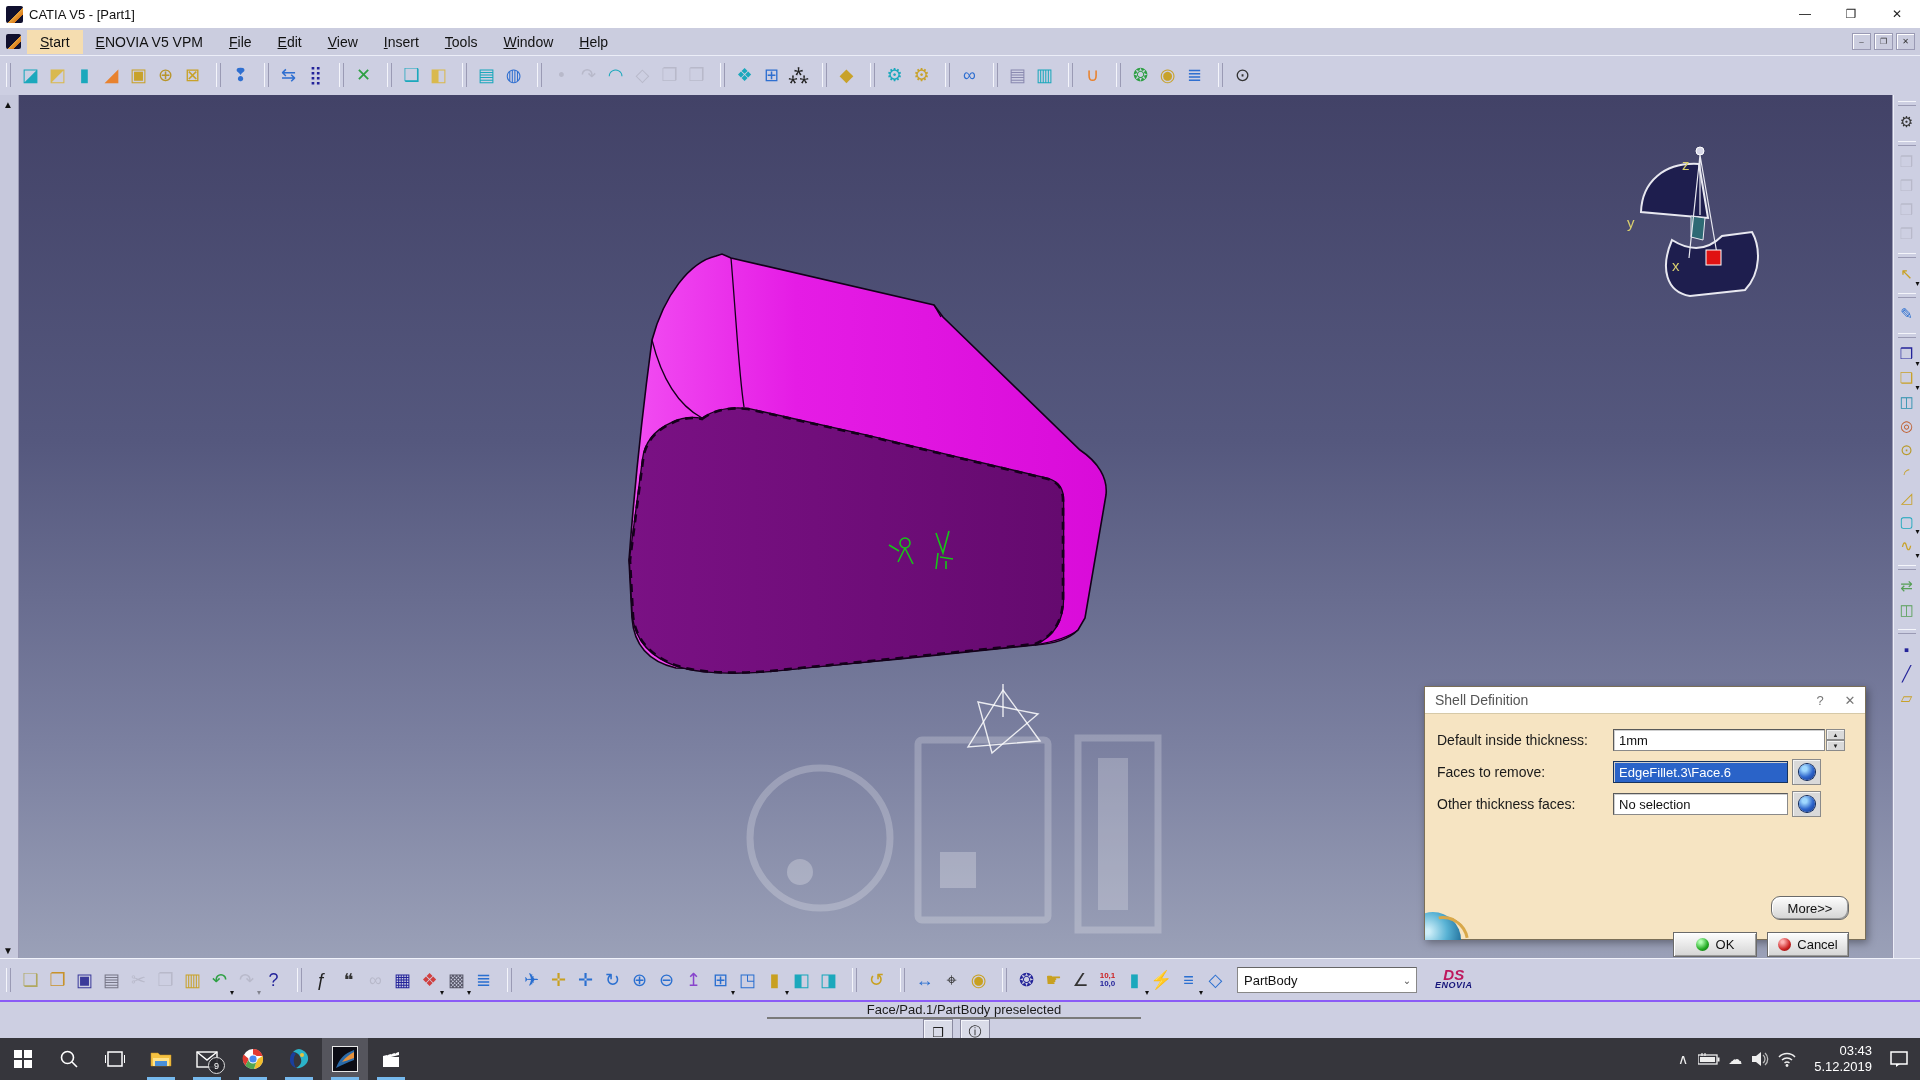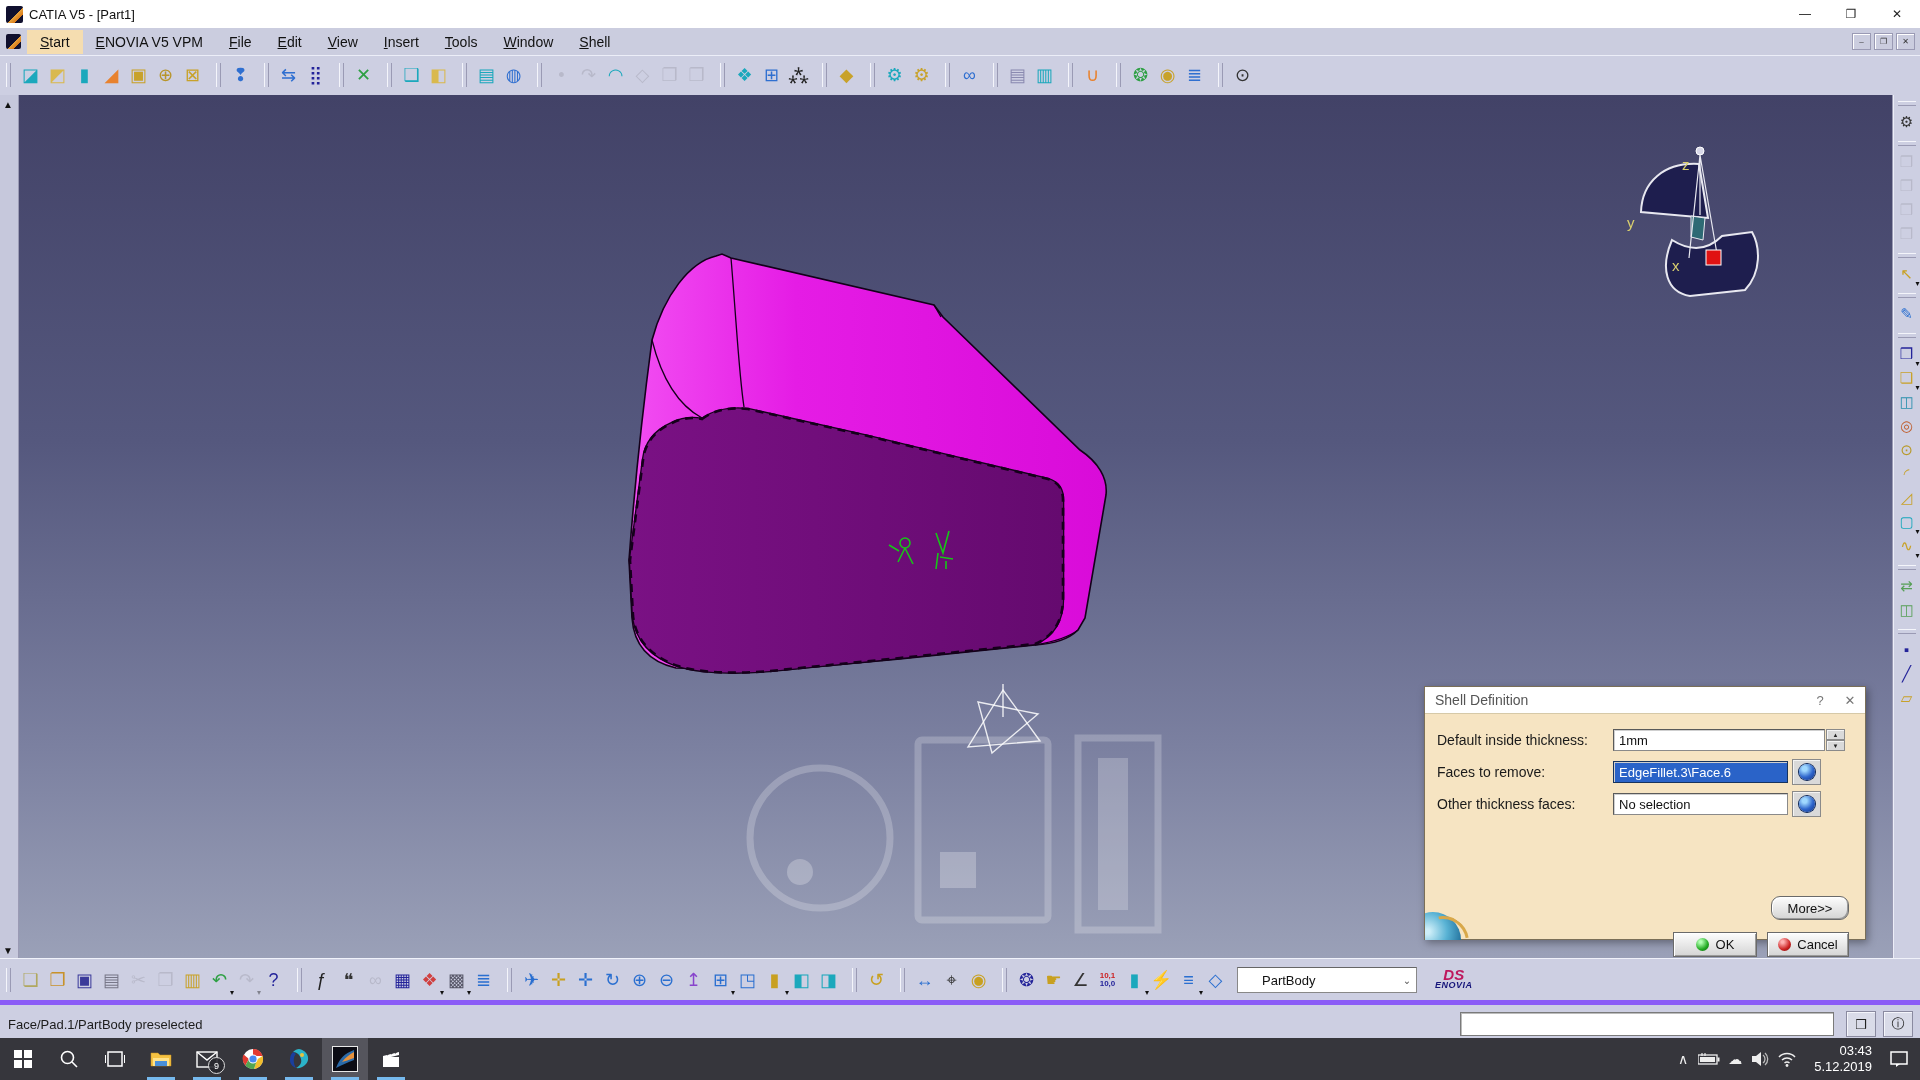--- a/index.html
+++ b/index.html
@@ -38,21 +38,21 @@
     display:flex;flex-direction:column;align-items:center;border-left:1px solid #9a9ab4;
     box-shadow:inset 1px 0 0 #eceef8;}
   .tb-group.vert{flex-direction:column;padding:2px 0;}
   .grip-h{height:3px;width:18px;border-top:1px solid #f4f5fb;border-bottom:1px solid #9a9ab4;margin:4px 0 3px 0;}
   .tb-icon.small{width:24px;height:24px;font-size:15px;}
   
   #bottomtoolbar{position:absolute;left:0;top:958px;width:1920px;height:42px;background:#cdcfe2;
     display:flex;align-items:center;border-top:1px solid #f0f2fa;box-shadow:inset 0 -1px 0 #9a9ab4;}
   .combo{width:178px;height:24px;background:#fff;border:1px solid #888;
     border-top-color:#666;display:flex;align-items:center;font-size:13px;color:#111;margin:0 8px;}
-  .combo .cval{flex:1;padding-left:24px;}
+  .combo .cval{flex:1;padding-left:6px;}
   .combo .carr{width:18px;color:#555;font-size:10px;text-align:center;}
   .snap-num{display:flex;flex-direction:column;font-size:8px;font-weight:bold;line-height:8px;
     width:27px;align-items:center;justify-content:center;height:27px;}
   .snap-num .a{color:#cc2222}.snap-num .b{color:#24249a}
   .ds-logo{display:flex;flex-direction:column;align-items:center;line-height:11px;margin:0 10px;}
   .ds-logo .b{font-size:15px;font-weight:bold;font-style:italic;color:#be185d;}
   .ds-logo .p{font-size:9px;font-weight:bold;font-style:italic;color:#15157a;letter-spacing:.5px;}
   
   #viewport{position:absolute;left:0;top:95px;width:1893px;height:867px;
     background:linear-gradient(#424267 0%,#55587e 40%,#7b80a0 75%,#9ba1b8 100%);overflow:hidden;}
@@ -92,21 +92,21 @@
   .ball{width:13px;height:13px;border-radius:50%;}
   .ball.g{background:radial-gradient(circle at 35% 30%,#b0ffb0 10%,#22aa22 60%,#0a5a0a);}
   .ball.r{background:radial-gradient(circle at 35% 30%,#ffb0b0 10%,#cc2222 60%,#6a0a0a);}
   #globe{position:absolute;left:0;bottom:0;width:54px;height:30px;overflow:hidden;}
   #globe .sph{position:absolute;left:-20px;top:2px;width:56px;height:56px;border-radius:50%;
     background:radial-gradient(circle at 40% 35%,#cdeef8 5%,#58b2d4 40%,#1d6a96 75%,#0d3a5a);}
   #globe .arc{position:absolute;left:-8px;top:6px;width:46px;height:46px;border-radius:50%;
     border:3px solid transparent;border-top-color:#d8a84a;transform:rotate(35deg);}
   
   #statusbar{position:absolute;left:0;top:1000px;width:1920px;height:38px;background:#cdcfe2;
-    display:flex;align-items:center;border-top:5px solid #8b5cf6;}
+    display:flex;align-items:center;border-top:2px solid #8b5cf6;flex-direction:column;}
   #status-text{font-size:13px;color:#1c1c1c;padding-left:8px;flex:1;}
   #status-input{width:372px;height:22px;background:#fff;border:1px solid #7a7a7a;
     box-shadow:inset 1px 1px 0 #bbb;margin-right:12px;}
   .st-btn{width:28px;height:24px;background:#d9dbe8;border:1px solid #8a8aa0;
     box-shadow:inset 1px 1px 0 #f4f5fb;display:flex;align-items:center;justify-content:center;
     font-size:13px;color:#222;margin-right:7px;}
   
   #taskbar{position:absolute;left:0;top:1038px;width:1920px;height:42px;background:#36363c;
     display:flex;align-items:stretch;}
   .tb-app{width:46px;display:flex;align-items:center;justify-content:center;position:relative;}
@@ -130,21 +130,21 @@
     <span id="title-text">CATIA V5 - [Part1]</span>
     <div id="win-controls">
       <div class="win-btn">—</div>
       <div class="win-btn">❐</div>
       <div class="win-btn">✕</div>
     </div>
   </div>
 
   <div id="menubar">
     <div class="app-ico" style="width:15px;height:15px;"></div>
-    <span id="menu-items"><span class="menu-item hl">Start</span><span class="menu-item">ENOVIA V5 VPM</span><span class="menu-item">File</span><span class="menu-item">Edit</span><span class="menu-item">View</span><span class="menu-item">Insert</span><span class="menu-item">Tools</span><span class="menu-item">Window</span><span class="menu-item">Shell</span></span>
+    <span id="menu-items"><span class="menu-item hl">Start</span><span class="menu-item">ENOVIA V5 VPM</span><span class="menu-item">File</span><span class="menu-item">Edit</span><span class="menu-item">View</span><span class="menu-item">Insert</span><span class="menu-item">Tools</span><span class="menu-item">Window</span><span class="menu-item">Help</span></span>
     <div id="mdi-controls">
       <div class="mdi-btn">‒</div>
       <div class="mdi-btn">❐</div>
       <div class="mdi-btn">✕</div>
     </div>
   </div>
 
   <div id="toptoolbar">
       <div class="tb-group">
         <div class="grip"></div>

